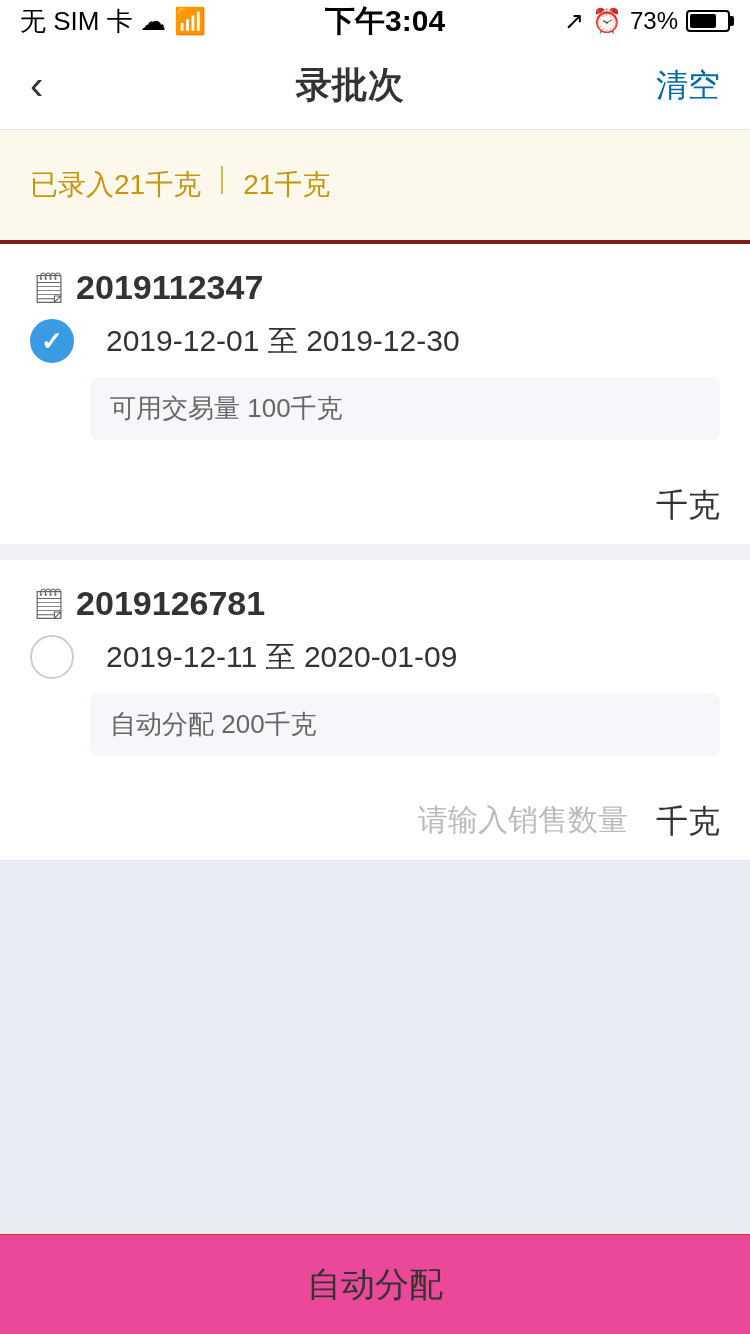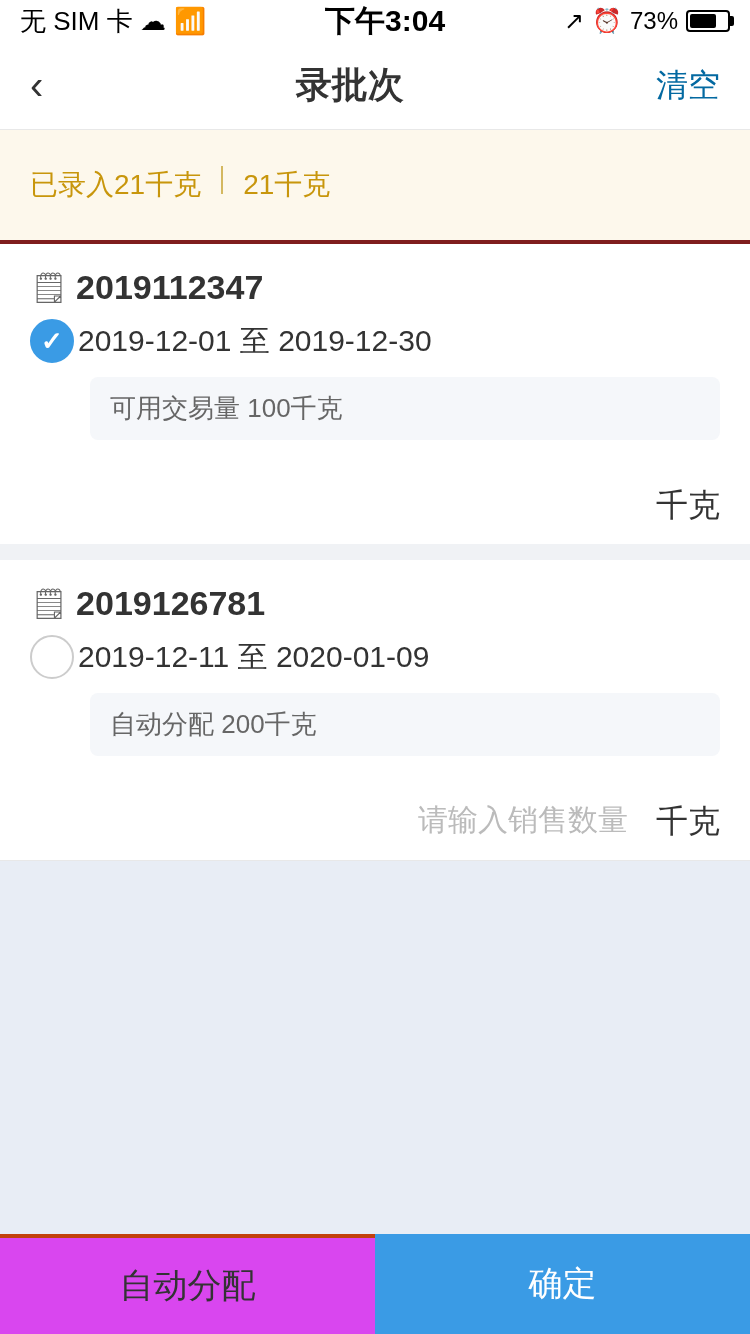--- a/index.html
+++ b/index.html
@@ -116,21 +116,21 @@
     }
     .batch-id {
       font-size: 34px;
       font-weight: 600;
       color: #333;
     }
 
     .batch-date-row {
       display: flex;
       align-items: center;
-      gap: 4px;
+      gap: 32px;
       margin-bottom: 14px;
       text-align: right;
     }
     .radio-circle {
       width: 44px;
       height: 44px;
       border-radius: 50%;
       border: 2px solid #ccc;
       background: #fff;
       flex-shrink: 0;
@@ -219,28 +219,28 @@
     
     .bottom-bar {
       position: fixed;
       bottom: 0;
       width: 750px;
       height: 100px;
       display: flex;
     }
     .btn-auto {
       flex: 1;
-      background: #d946ef;
+      background: #ec4899;
       border: none;
       font-size: 34px;
       color: #333;
       display: flex;
       align-items: center;
       justify-content: center;
-      border-top: 4px solid #c2410c;
+      border-top: 1px solid #c2410c;
       cursor: pointer;
     }
     .btn-confirm {
       flex: 1;
       background: #3a9be5;
       border: none;
       font-size: 34px;
       color: #fff;
       display: flex;
       align-items: center;
@@ -313,14 +313,13 @@
   <div class="input-row">
     <span class="input-placeholder">请输入销售数量</span>
     <span class="input-unit">千克</span>
   </div>
 </div>
 
 <div class="empty-area"></div>
 
 <div class="bottom-bar">
   <button class="btn-auto">自动分配</button>
-  <button class="btn-confirm">确定</button>
 </div>
 
 </body></html>

